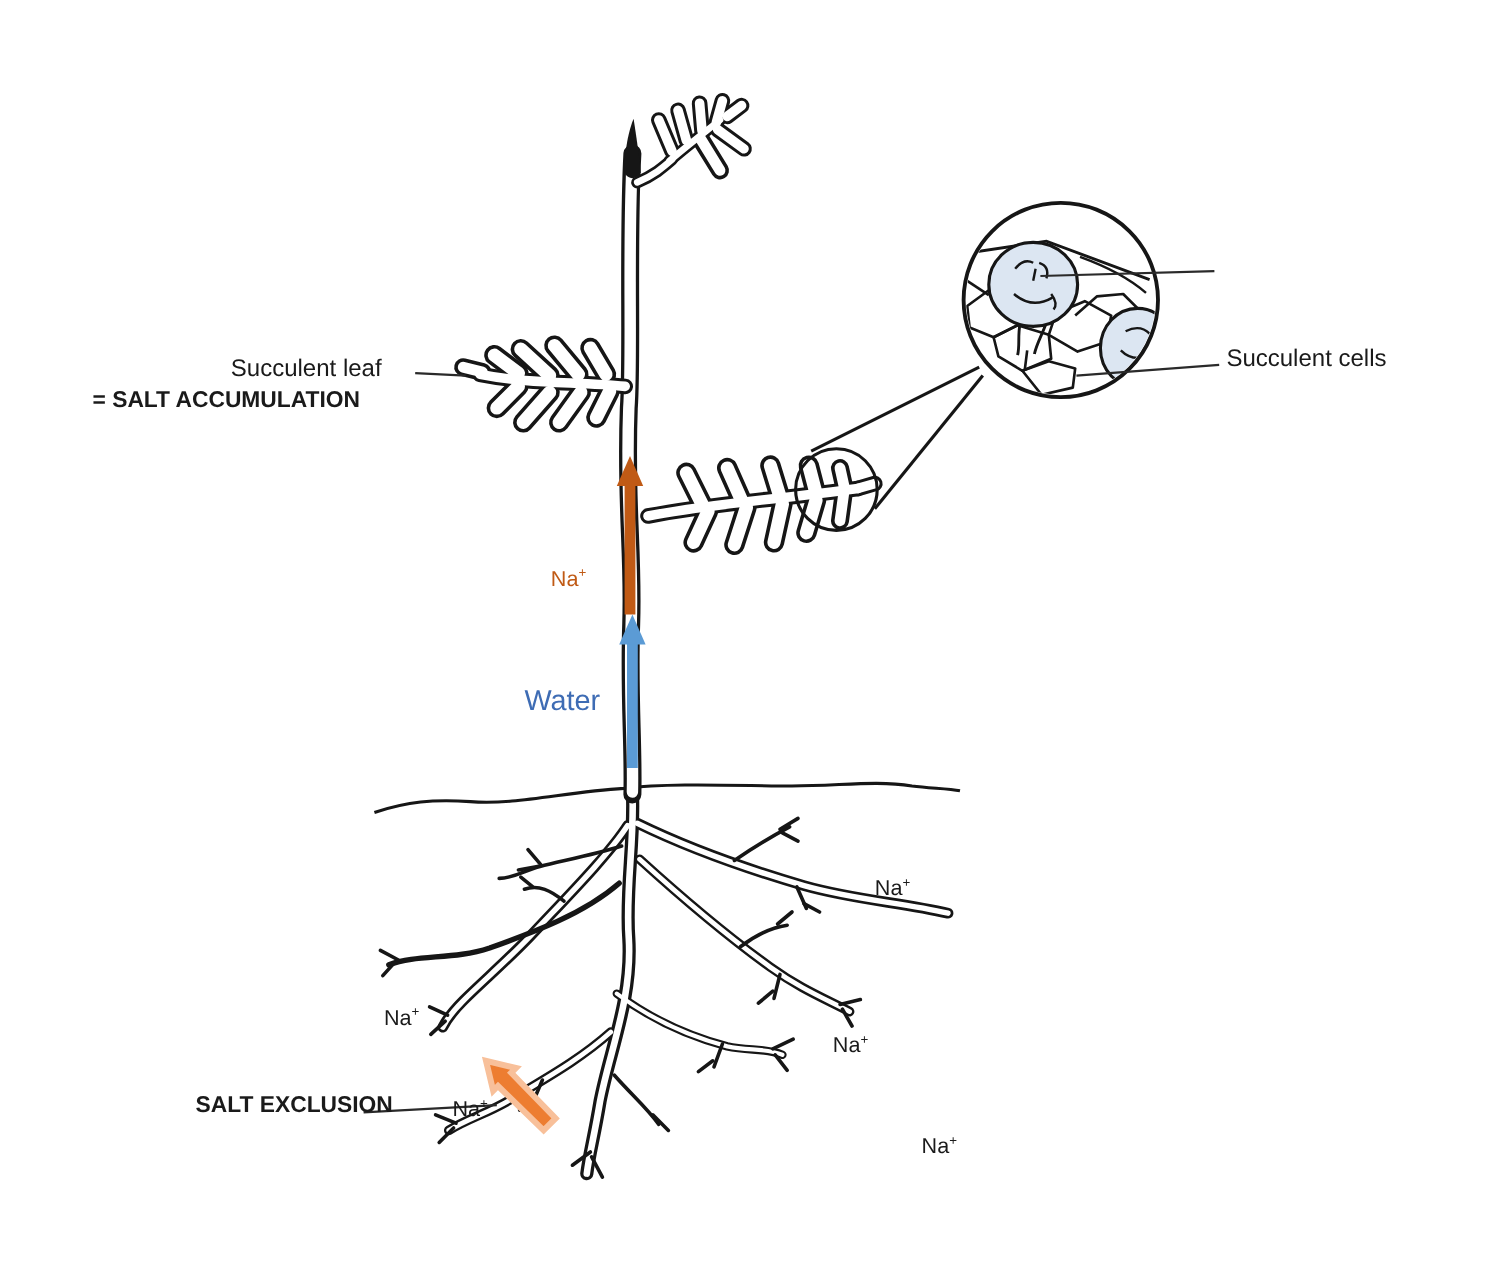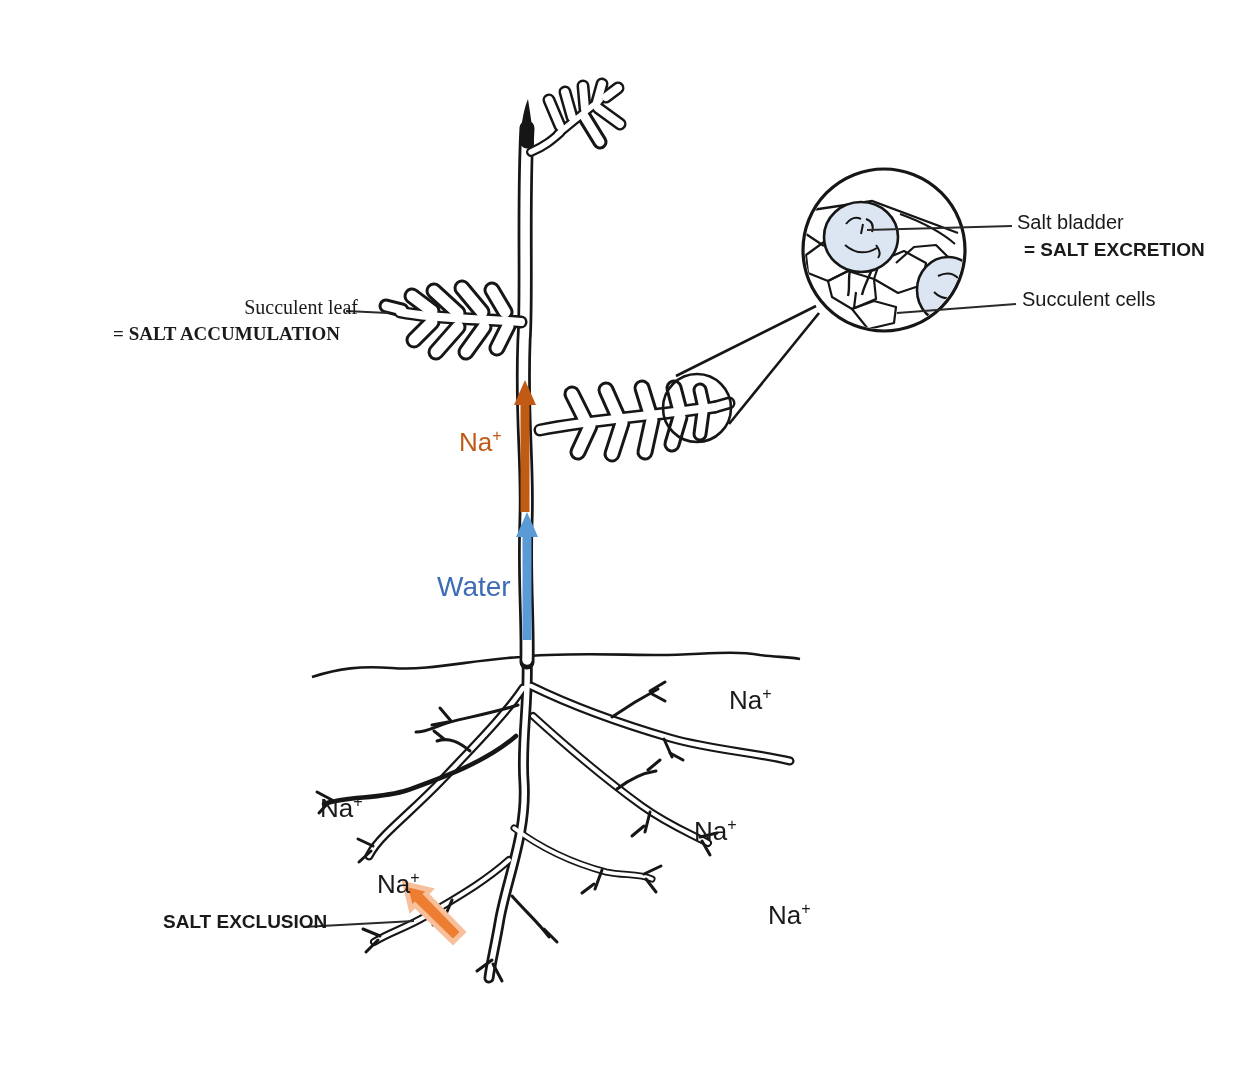--- a/index.html
+++ b/index.html
@@ -9,24 +9,24 @@
   }
   svg{position:absolute;left:0;top:0;}
   .lbl{position:absolute;white-space:nowrap;line-height:1;}
   .ann{font-size:20px;}
   .ann-bold{font-size:19px;font-weight:bold;margin-left:40px;}
   .lbl-left-block{text-align:right;}
   .lbl-left-block .line1{margin-bottom:7px;}
   .lbl-left-block .line2{margin-right:18px;}
   .lbl-right-block .line1{margin-bottom:8px;}
   .lbl-right-block .line2{margin-left:7px;}
-  .ion{font-size:26px;}
+  .ion{font-size:18px;margin-top:46px;}
   .ion sup{font-size:62%;}
   .ion-orange{color:var(--sodium-arrow,#C05A15);}
-  .water-lbl{font-size:28px;color:var(--water-text,#3E6CB4);}
+  .water-lbl{font-size:24px;color:var(--water-text,#3E6CB4);}
   
   .ink{stroke:#161616;fill:none;}
   .tube-o{stroke:#161616;fill:none;stroke-linecap:round;}
   .tube-i{stroke:#ffffff;fill:none;stroke-linecap:round;}
   .fill-ink{fill:#161616;stroke:none;}
   .ptr{stroke:#2a2a2a;stroke-width:1.8;fill:none;}
   .sodium-paint{stroke:var(--sodium-arrow,#C05A15);}
   .sodium-fill{fill:var(--sodium-arrow,#C05A15);}
   .water-paint{stroke:var(--water-arrow,#5B9BD5);}
   .water-fill{fill:var(--water-arrow,#5B9BD5);}
@@ -240,29 +240,25 @@
       <line class="sodium-paint" stroke-width="9" x1="525" y1="512" x2="525" y2="402"></line>
       <polygon class="sodium-fill" points="514,405 536,405 525,380"></polygon>
     </g>
     <g>
       <line class="water-paint" stroke-width="9" x1="527" y1="640" x2="527" y2="534"></line>
       <polygon class="water-fill" points="516,537 538,537 527,512"></polygon>
     </g>
     <polygon class="excl" points="463,932 426,894 430,890 405,884 411,909 415,905 453,942"></polygon>
   </svg>
 
-  <div class="lbl lbl-left-block" style="right:882px;top:297px;font-family:Liberation Serif, serif;">
+  <div class="lbl lbl-left-block" style="right:922px;top:297px;">
     <div class="ann line1">Succulent leaf</div>
     <div class="ann-bold line2">= SALT ACCUMULATION</div>
   </div>
 
-  <div class="lbl lbl-right-block" style="left:1017px;top:212px;">
-    <div class="ann line1">Salt bladder</div>
-    <div class="ann-bold line2">= SALT EXCRETION</div>
-  </div>
 
   <div class="lbl ann" style="left:1022px;top:289px;">Succulent cells</div>
 
   <div class="lbl ann-bold" style="left:123px;top:912px;">SALT EXCLUSION</div>
 
   <div class="lbl ion ion-orange" style="left:459px;top:427px;"><span>Na</span><sup>+</sup></div>
 
   <div class="lbl water-lbl" style="left:437px;top:573px;">Water</div>
 
   <div class="lbl ion" style="left:729px;top:685px;"><span>Na</span><sup>+</sup></div>

